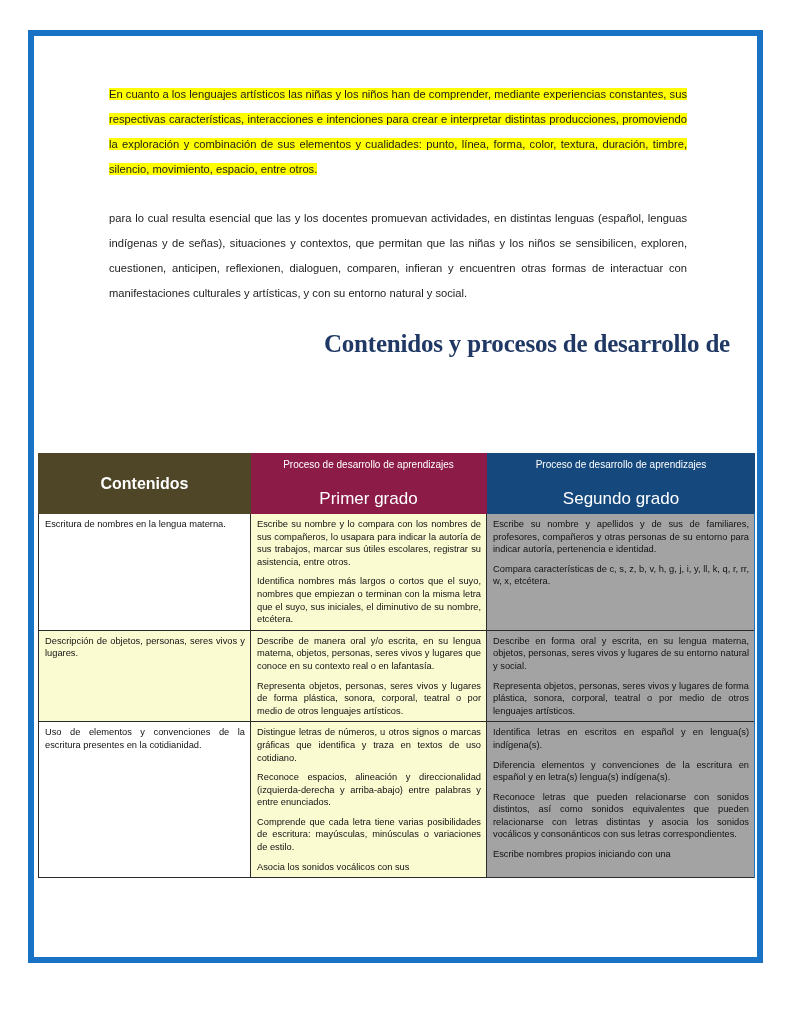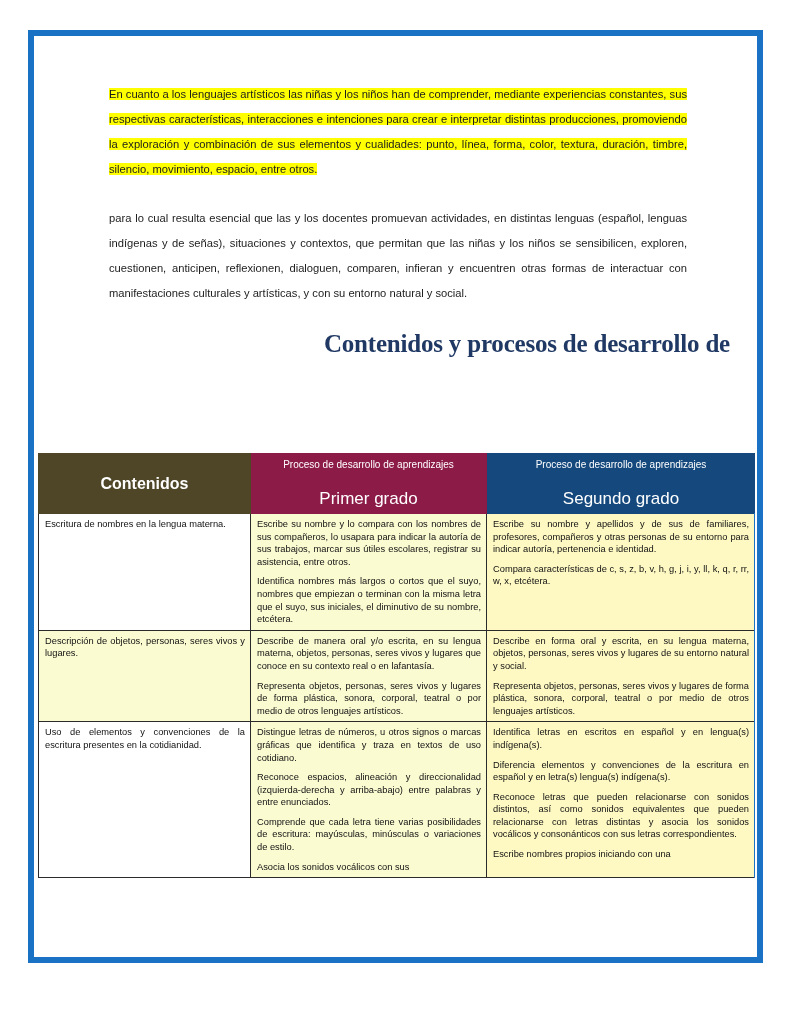--- a/index.html
+++ b/index.html
@@ -146,21 +146,21 @@
     border-left: 1px solid #2b2b2b;
     border-right: 1px solid #2b2b2b;
     border-top: 1px solid #2b2b2b;
     border-bottom: 1px solid #2b2b2b;
   }
   td.cell p { margin: 0 0 7px 0; }
   td.cell p:last-child { margin-bottom: 0; }
 
   td.bg-white  { background: #ffffff; }
   td.bg-yellow { background: #fbfbd2; margin-top: 40px; }
-  td.bg-grey   { background: #fef9c3; margin-top: 33px; }
+  td.bg-grey   { background: #a3a3a3; margin-top: 33px; }
 
   
   td.col3 { border-right: 3px solid #1a72c4; }
 
   .clip {
     position: absolute;
     left: 38px;
     top: 453px;
     width: 717px;
     height: 504px;

